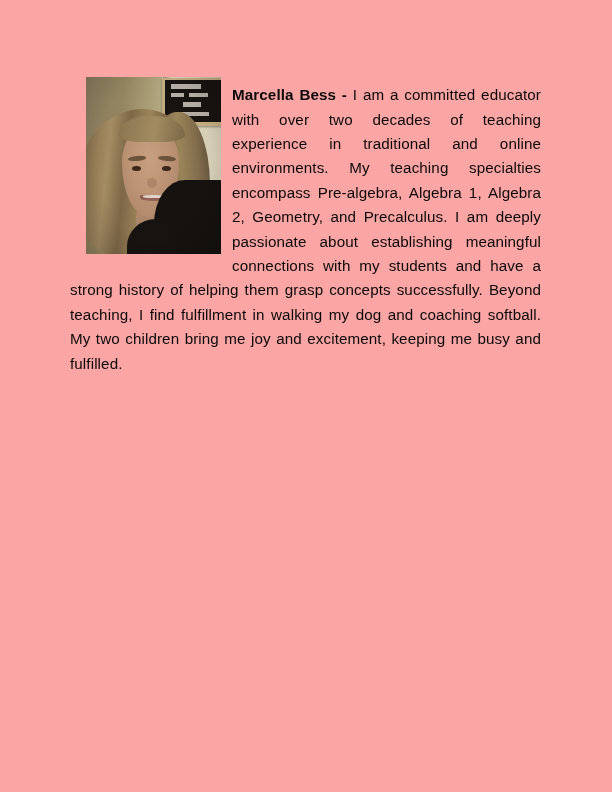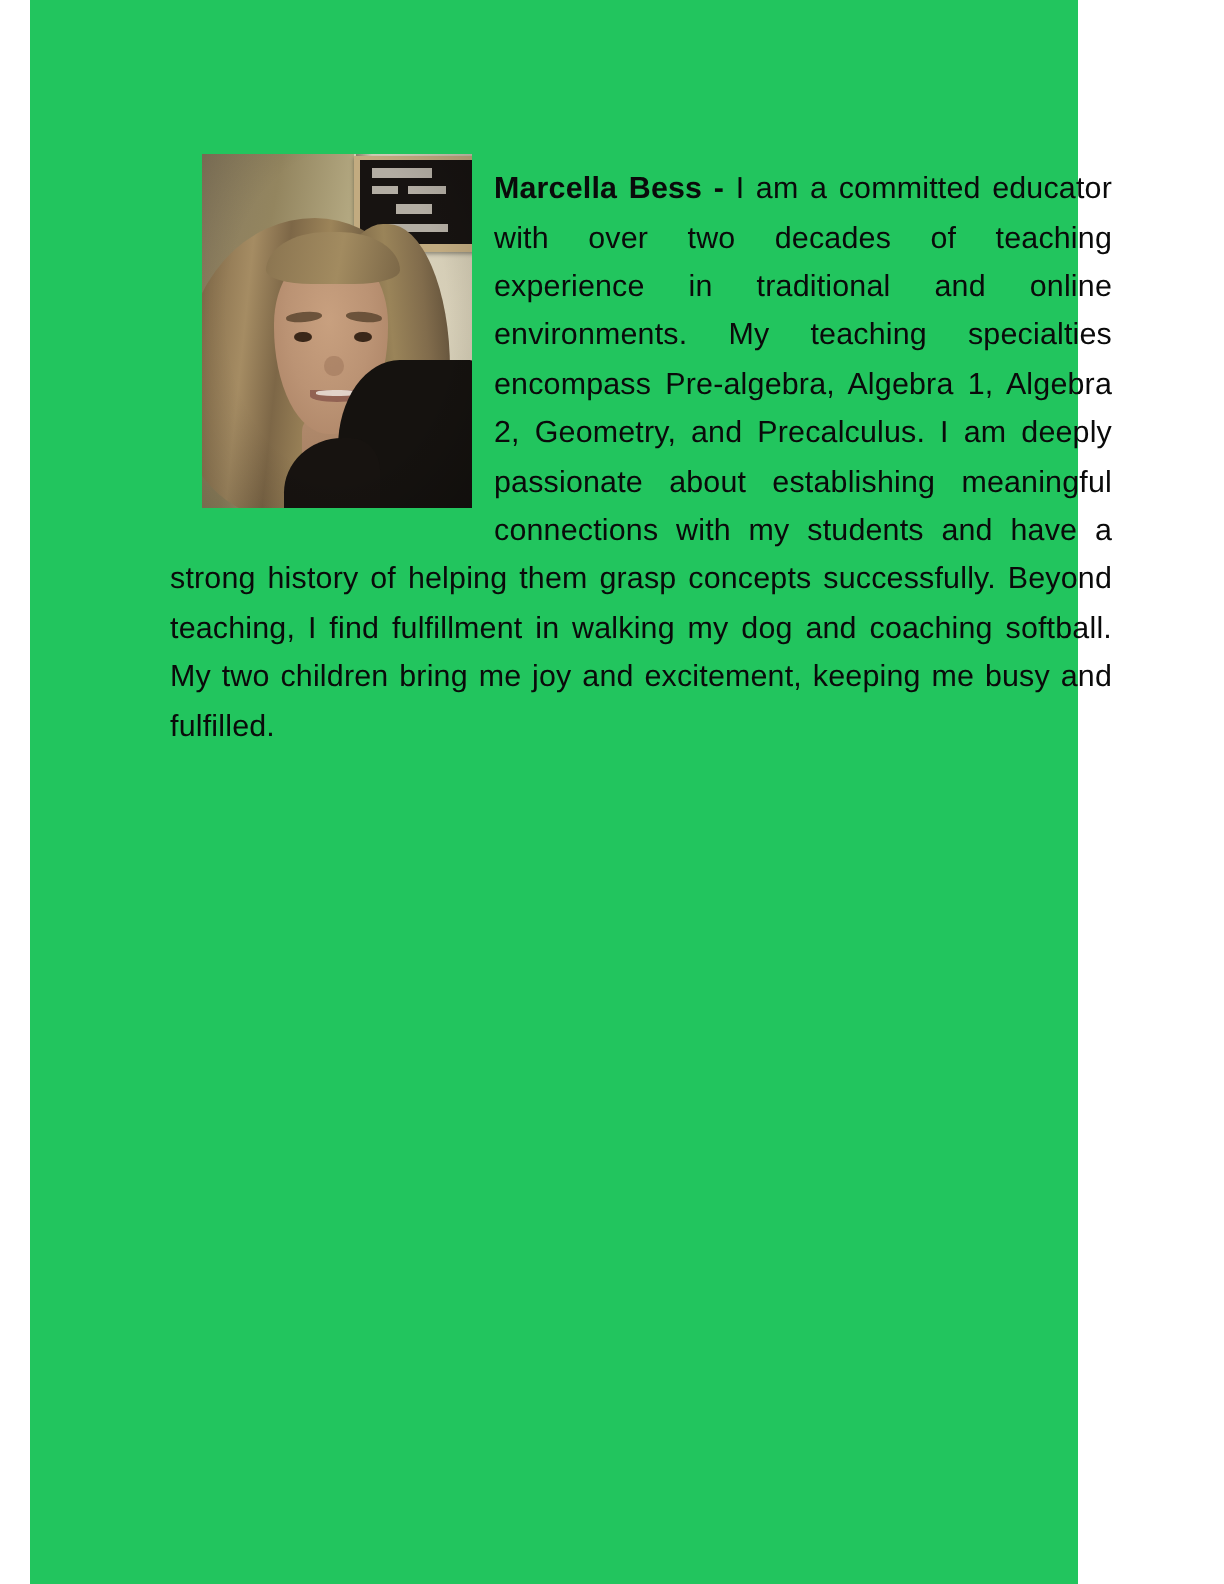--- a/index.html
+++ b/index.html
@@ -12,25 +12,25 @@
     height: 792px;
     position: relative;
     overflow: hidden;
     font-family: "Liberation Sans", sans-serif;
     color: #000000;
     -webkit-font-smoothing: antialiased;
   }
 
   .page {
     position: absolute;
-    left: 15px;
+    left: 0;
     top: 0;
-    width: 524px;
+    width: 612px;
     height: 792px;
-    background: #22c55e;
+    background: #fca5a5;
   }
 
   .bio-block {
     position: absolute;
     left: 70px;
     top: 68px;
     width: 471px;
   }
 
   

